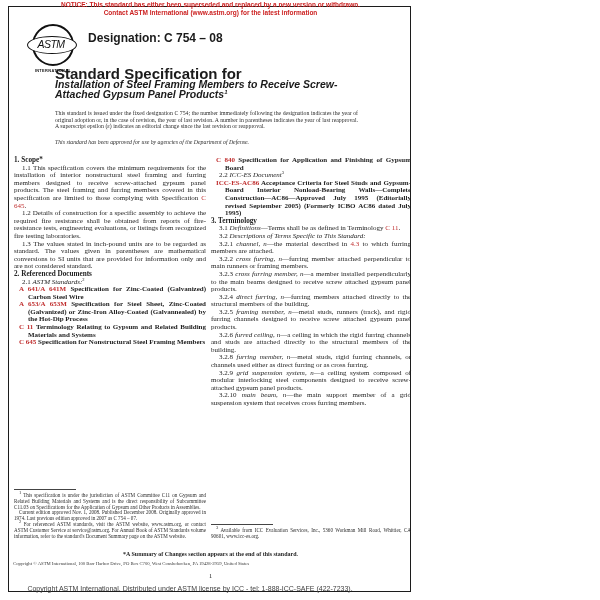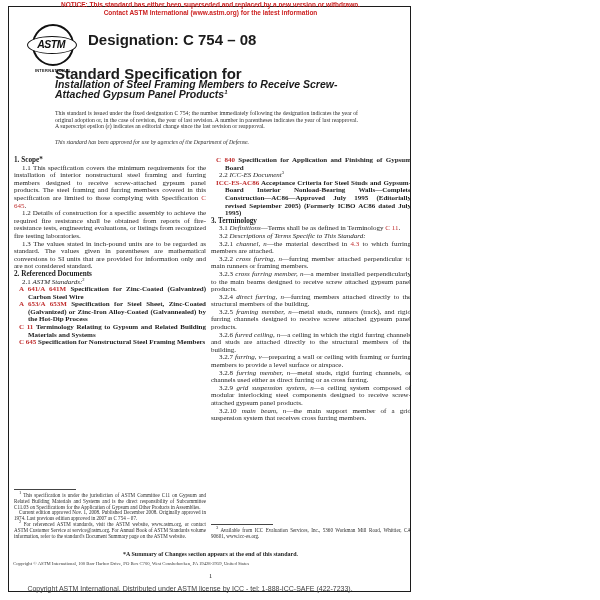--- a/index.html
+++ b/index.html
@@ -10,27 +10,27 @@
   .page-border{left:8px;top:6px;width:403px;height:586px;border:1.6px solid #1c1c1c;box-sizing:border-box;}
 
   .notice{left:8px;top:1px;width:405px;text-align:center;color:#cc2222;
           font-family:"Liberation Sans",sans-serif;font-weight:bold;font-size:6.5px;line-height:8px;}
   .notice div{white-space:nowrap;}
 
   .logo{left:26px;top:24px;width:54px;text-align:center;}
   .logo-circle{position:relative;width:38px;height:38px;border:2.4px solid #111;border-radius:50%;margin:0 auto;}
   .logo-lens{position:absolute;left:-7px;top:10px;width:48px;height:16px;border:1.4px solid #111;border-radius:50%;background:#fff;}
   .logo-text{position:absolute;left:-7px;top:12px;width:48px;text-align:center;
-             font-family:"Liberation Sans",sans-serif;font-weight:bold;font-style:italic;
+             font-family:"Liberation Sans",sans-serif;font-weight:normal;font-style:italic;
              font-size:10.5px;letter-spacing:-0.5px;color:#111;}
   .logo-sub{margin-top:2px;font-family:"Liberation Sans",sans-serif;font-weight:bold;
             font-size:3.9px;letter-spacing:0.4px;color:#111;}
 
   .designation{left:88px;top:31px;font-family:"Liberation Sans",sans-serif;
-               font-weight:bold;font-size:15px;color:#1b1b1b;text-align:right;}
+               font-weight:bold;font-size:12px;color:#1b1b1b;text-align:right;}
 
   .title{left:55px;top:69px;font-family:"Liberation Sans",sans-serif;font-weight:bold;color:#1b1b1b;}
   .title .t1{font-size:15px;line-height:10px;}
   .title .t2{font-size:10.5px;line-height:10px;font-style:italic;}
   .title sup{font-size:6px;}
 
   .issuance{left:55px;top:110px;width:303px;font-size:5.8px;line-height:6.6px;text-align:justify;color:#2d2d2d;}
   .dod{left:55px;top:139px;width:303px;font-size:5.8px;font-style:italic;color:#2d2d2d;}
 
   .col{display:flex;flex-direction:column;font-size:7px;line-height:7.6px;text-align:justify;color:#232323;}
@@ -112,21 +112,20 @@
   <p class="sec-h">3. Terminology</p>
   <p><span>3.1 </span><span class="it">Definitions</span><span>—Terms shall be as defined in Terminology </span><span class="red">C 11</span><span>.</span></p>
   <p><span>3.2 </span><span class="it">Descriptions of Terms Specific to This Standard:</span></p>
 
   <p><span>3.2.1 </span><span class="it">channel, n</span><span>—the material described in </span><span class="red">4.3</span><span> to which furring members are attached.</span></p>
   <p><span>3.2.2 </span><span class="it">cross furring, n</span><span>—furring member attached perpendicular to main runners or framing members.</span></p>
   <p><span>3.2.3 </span><span class="it">cross furring member, n</span><span>—a member installed perpendicularly to the main beams designed to receive screw attached gypsum panel products.</span></p>
   <p><span>3.2.4 </span><span class="it">direct furring, n</span><span>—furring members attached directly to the structural members of the building.</span></p>
   <p><span>3.2.5 </span><span class="it">framing member, n</span><span>—metal studs, runners (track), and rigid furring channels designed to receive screw attached gypsum panel products.</span></p>
   <p><span>3.2.6 </span><span class="it">furred ceiling, n</span><span>—a ceiling in which the rigid furring channels and studs are attached directly to the structural members of the building.</span></p>
-  <p><span>3.2.7 </span><span class="it">furring, v</span><span>—preparing a wall or ceiling with framing or furring members to provide a level surface or airspace.</span></p>
   <p><span>3.2.8 </span><span class="it">furring member, n</span><span>—metal studs, rigid furring channels, or channels used either as direct furring or as cross furring.</span></p>
   <p><span>3.2.9 </span><span class="it">grid suspension system, n</span><span>—a ceiling system composed of modular interlocking steel components designed to receive screw-attached gypsum panel products.</span></p>
   <p><span>3.2.10 </span><span class="it">main beam, n</span><span>—the main support member of a grid suspension system that receives cross furring members.</span></p>
 
   <div class="fnblock">
     <div class="fnsep"></div>
     <p><sup>3</sup><span> Available from ICC Evaluation Services, Inc., 5360 Workman Mill Road, Whittier, CA 90601, www.icc-es.org.</span></p>
   </div>
 </div>
 

